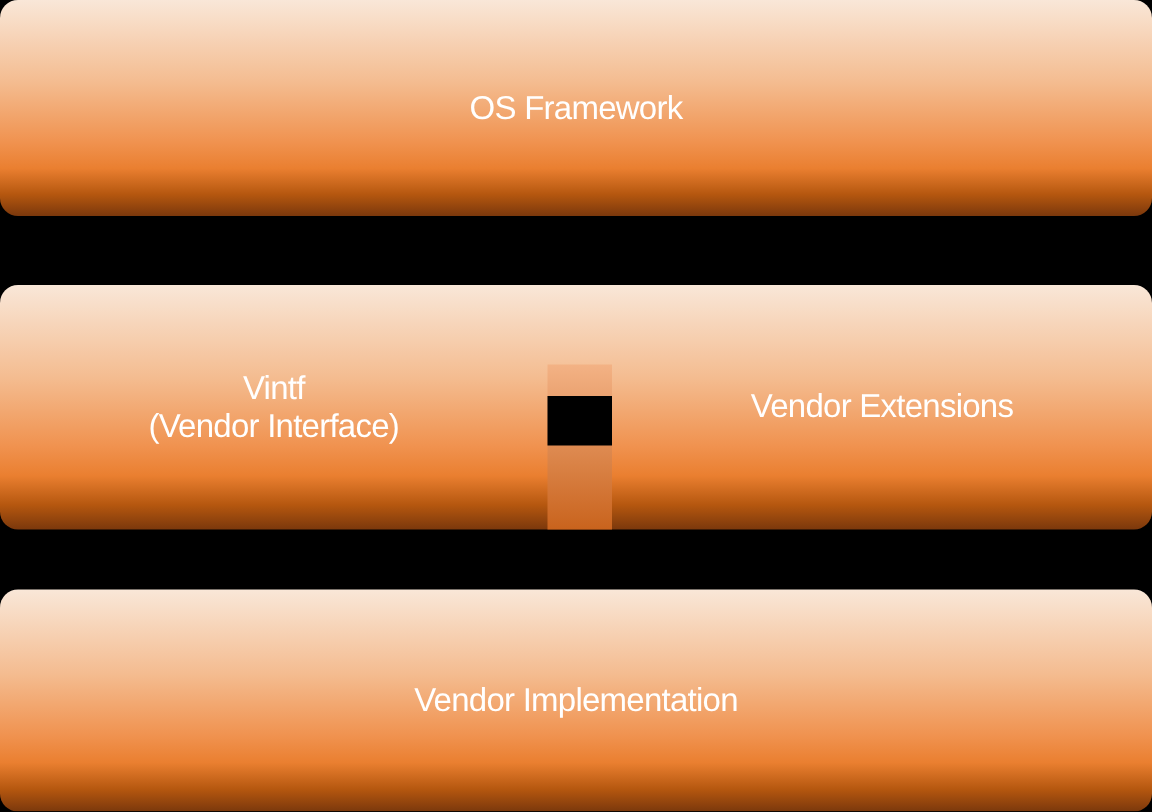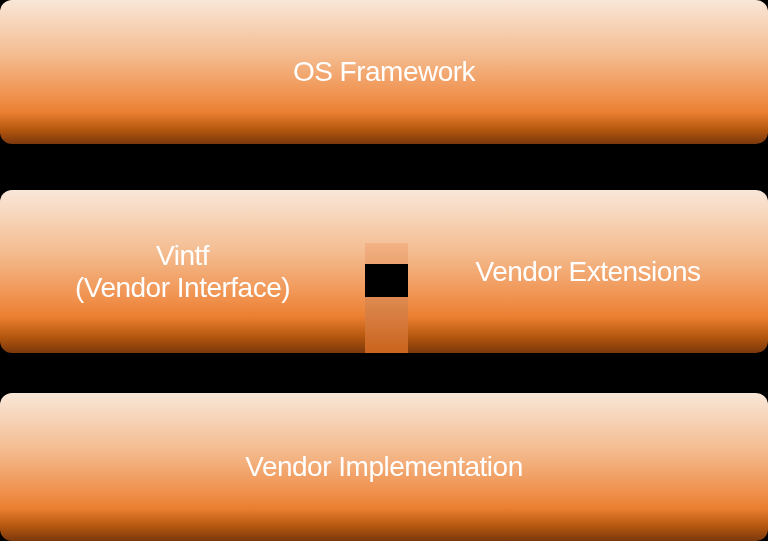--- a/index.html
+++ b/index.html
@@ -29,21 +29,21 @@
       var(--gradient-bottom) 100%);
     display: flex;
     align-items: center;
     justify-content: center;
   }
   .bar-1 { top: 0;    height: 144px; }
   .bar-2 { top: 190px; height: 163px; justify-content: flex-start; }
   .bar-3 { top: 393px; height: 148px; }
   .label {
     color: var(--label-text, #fff);
-    font-size: 28px;
+    font-size: 22px;
     letter-spacing: -0.5px;
     line-height: 1.12;
     text-align: center;
     white-space: pre-line;
   }
   .half {
     position: absolute;
     top: 0;
     bottom: 0;
     display: flex;

